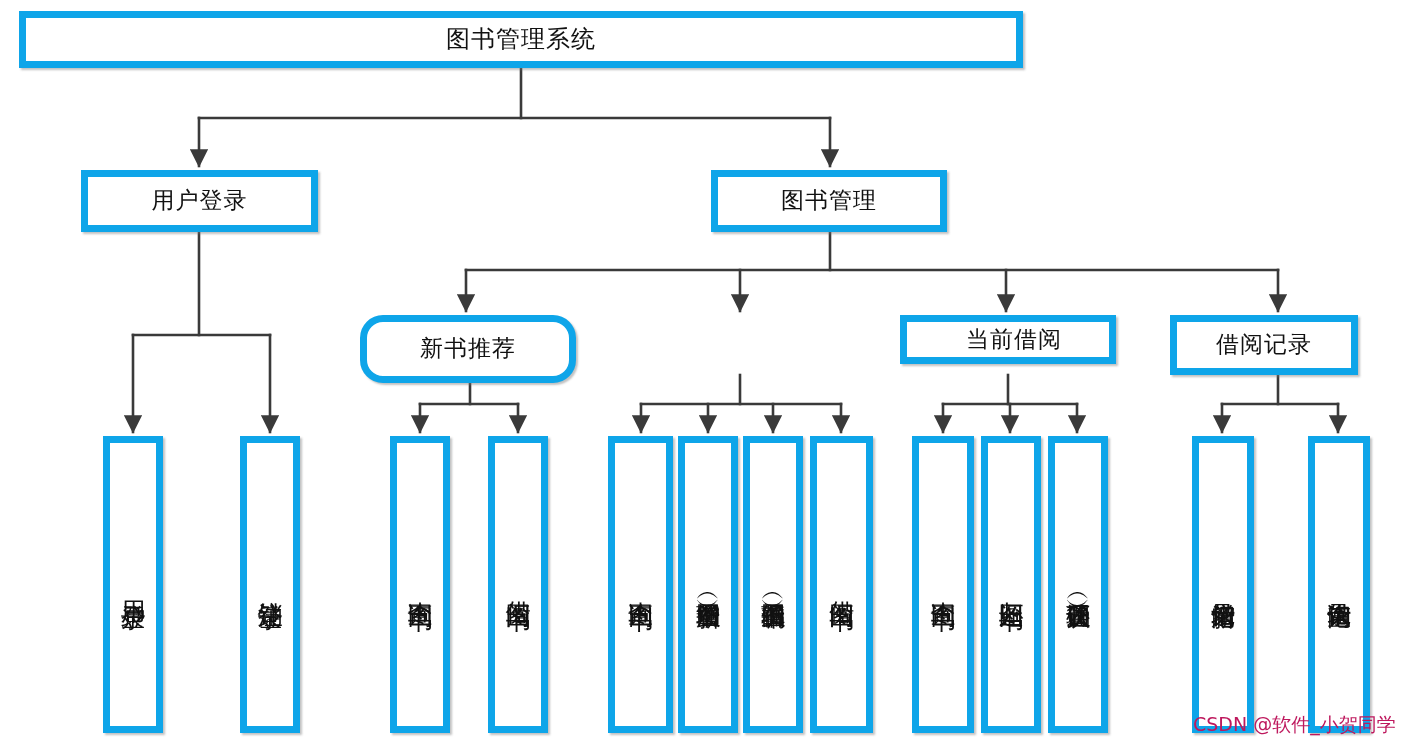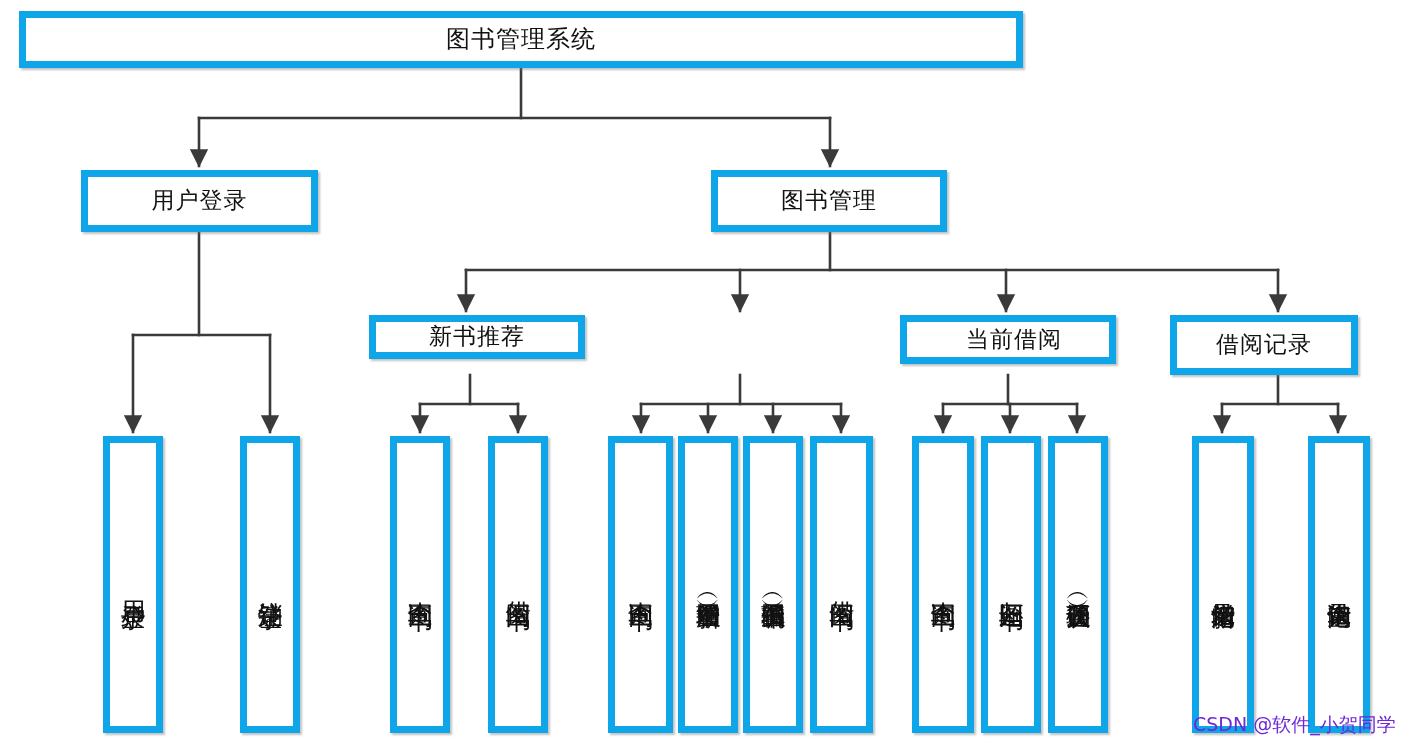--- a/index.html
+++ b/index.html
@@ -58,21 +58,21 @@
   }
   .node-v.tight {
     font-size: 24px;
     letter-spacing: 0px;
   }
   .watermark {
     position: absolute;
     left: 1193px;
     top: 712px;
     font-size: 19px;
-    color: #6d28d9;
+    color: #be185d;
     white-space: nowrap;
     z-index: 5;
     font-family: "DejaVu Sans", "Liberation Sans", sans-serif;
   }
 </style>
 </head>
 <body>
 
 <div id="diagram-root">
 
@@ -127,21 +127,21 @@
       <path d="M 1222,404 L 1222,432" marker-end="url(#arrow)"></path>
       <path d="M 1338,404 L 1338,432" marker-end="url(#arrow)"></path>
     </g>
   </svg>
 
   <div class="node node-h node-root" style="left:19px; top:11px; width:1004px; height:57px;">图书管理系统</div>
 
   <div class="node node-h" style="left:81px; top:170px; width:237px; height:62px;">用户登录</div>
   <div class="node node-h" style="left:711px; top:170px; width:236px; height:62px;">图书管理</div>
 
-  <div class="node node-h" style="left:369px; top:315px; width:216px; height:44px;">新书推荐</div>
+  <div class="node node-h" style="left:360px; top:315px; width:216px; height:68px;border-radius:23px;">新书推荐</div>
   <div class="node node-h" style="left:900px; top:315px; width:216px; height:49px;padding-left:12px;">当前借阅</div>
   <div class="node node-h" style="left:1170px; top:315px; width:188px; height:60px;">借阅记录</div>
 
   <div class="node node-v" style="left:103px; top:436px; width:60px; height:297px;">用户登录</div>
   <div class="node node-v" style="left:240px; top:436px; width:60px; height:297px;">注销登录</div>
 
   <div class="node node-v" style="left:390px; top:436px; width:60px; height:297px;">查询图书</div>
   <div class="node node-v" style="left:488px; top:436px; width:60px; height:297px;">借阅图书</div>
 
   <div class="node node-v" style="left:608px; top:436px; width:65px; height:297px;">查询图书</div>

